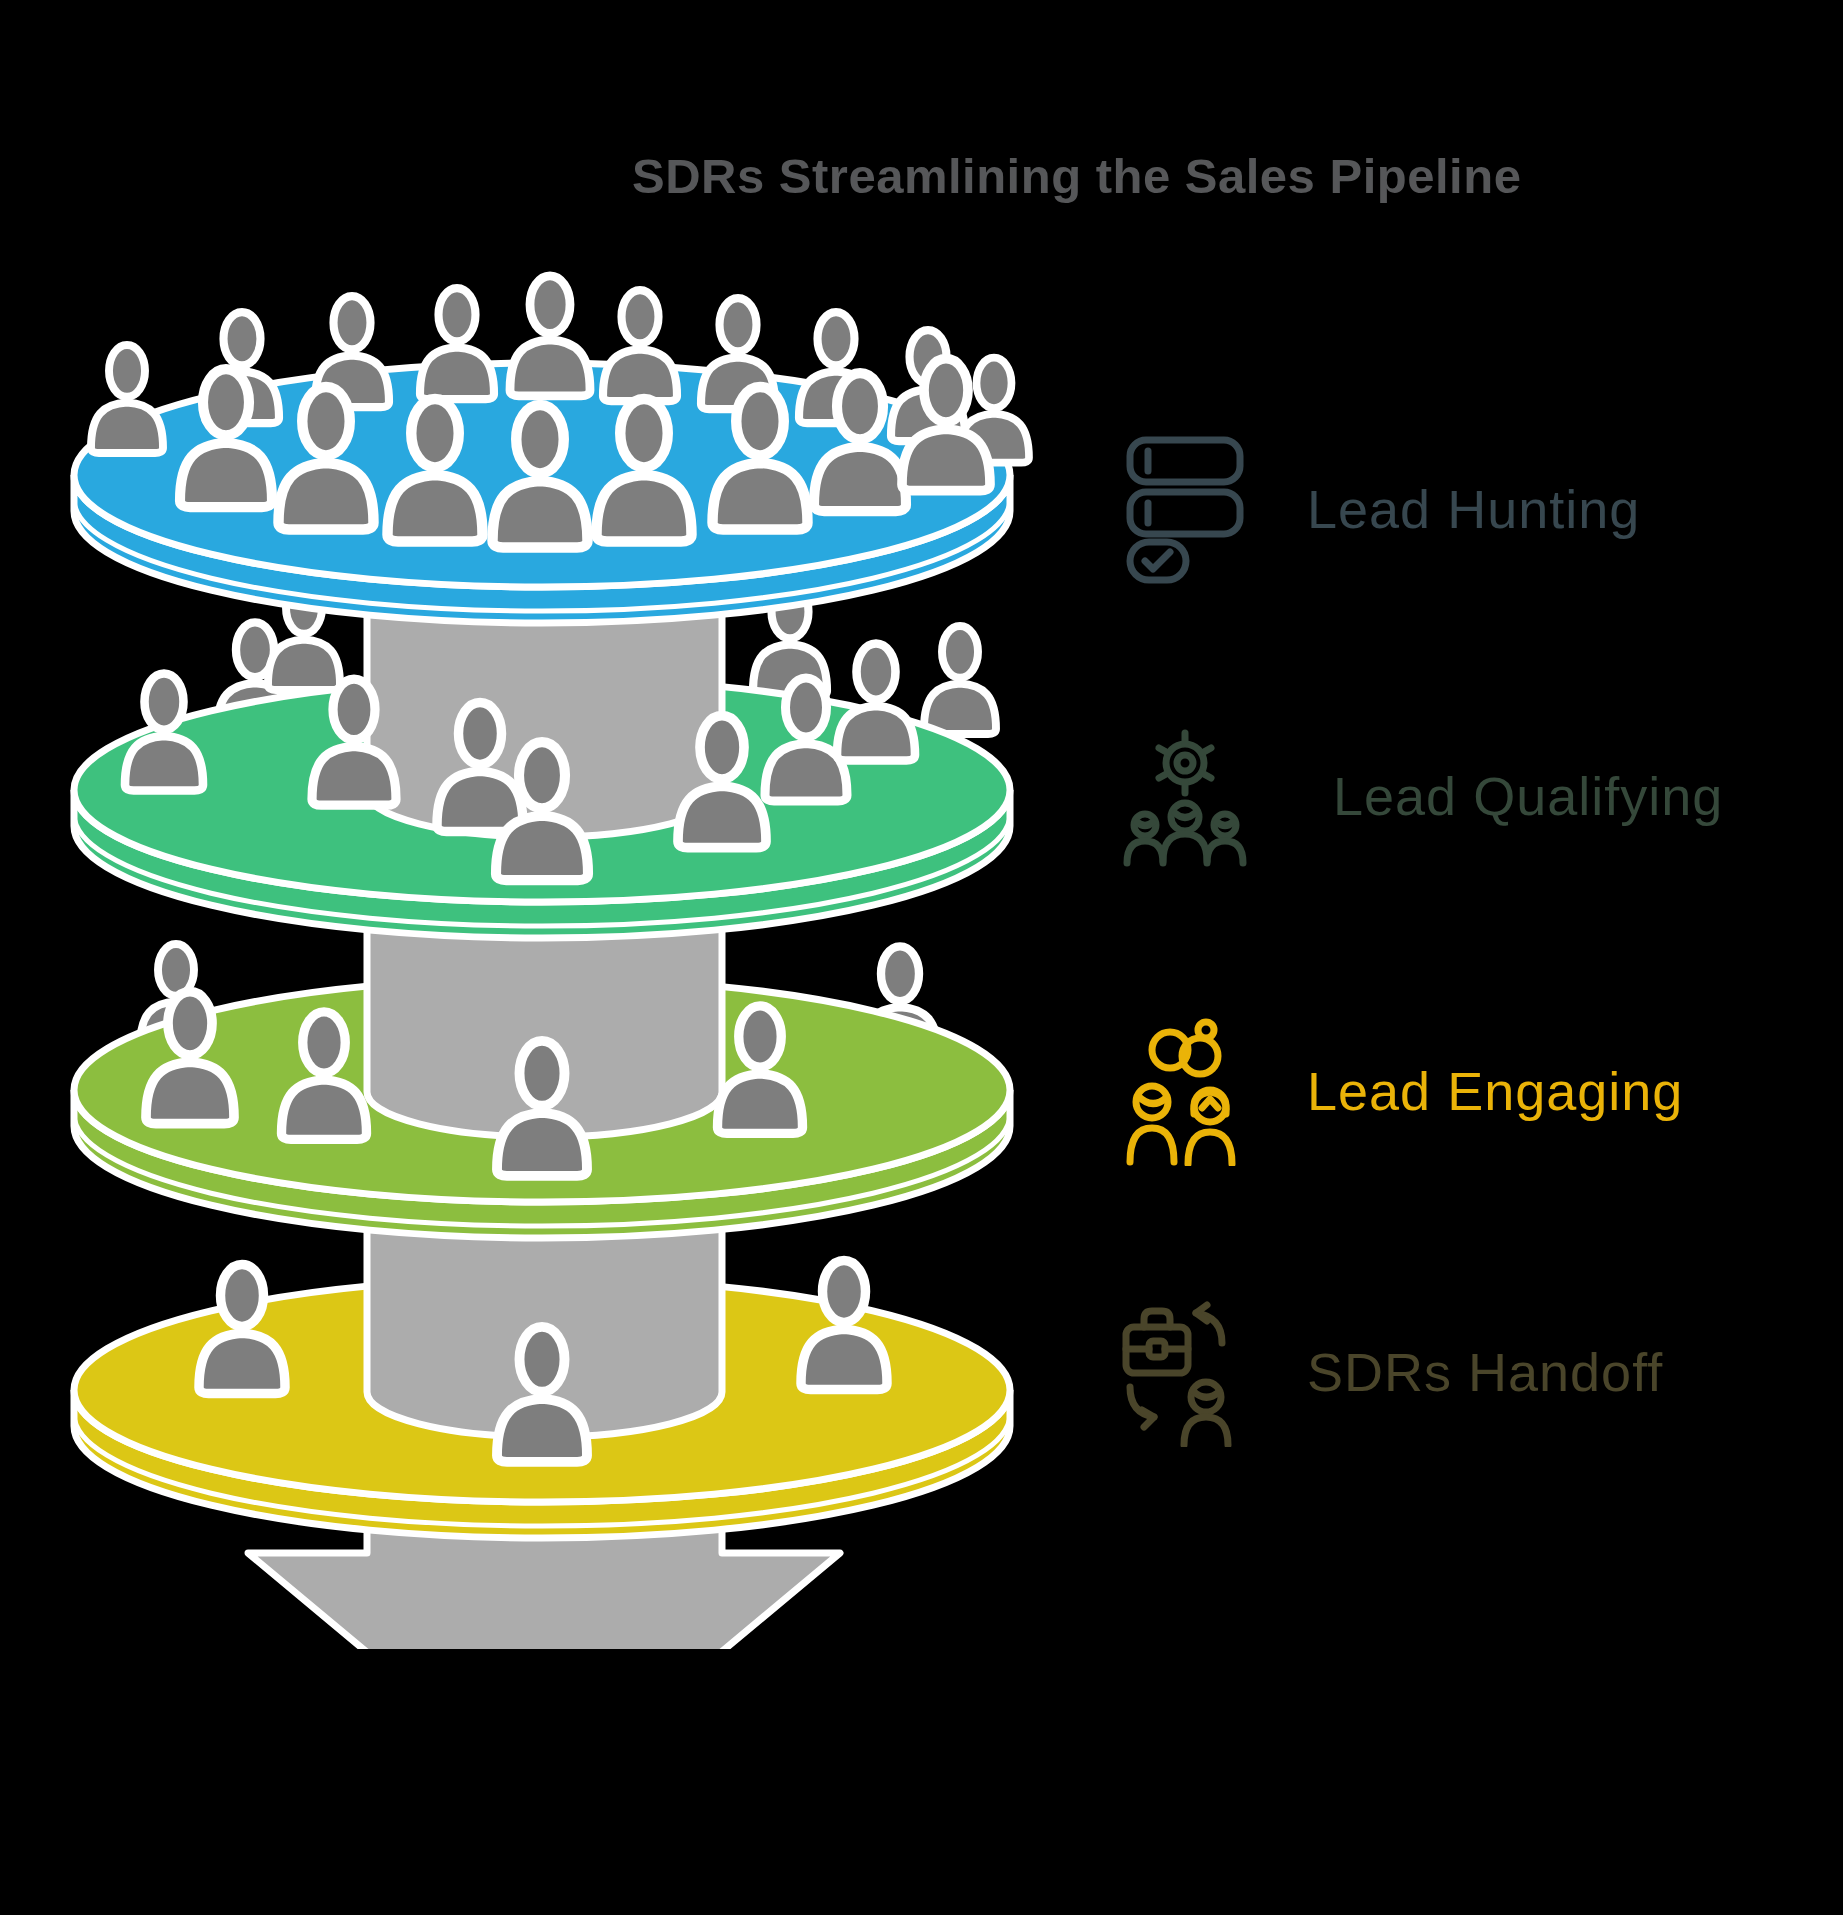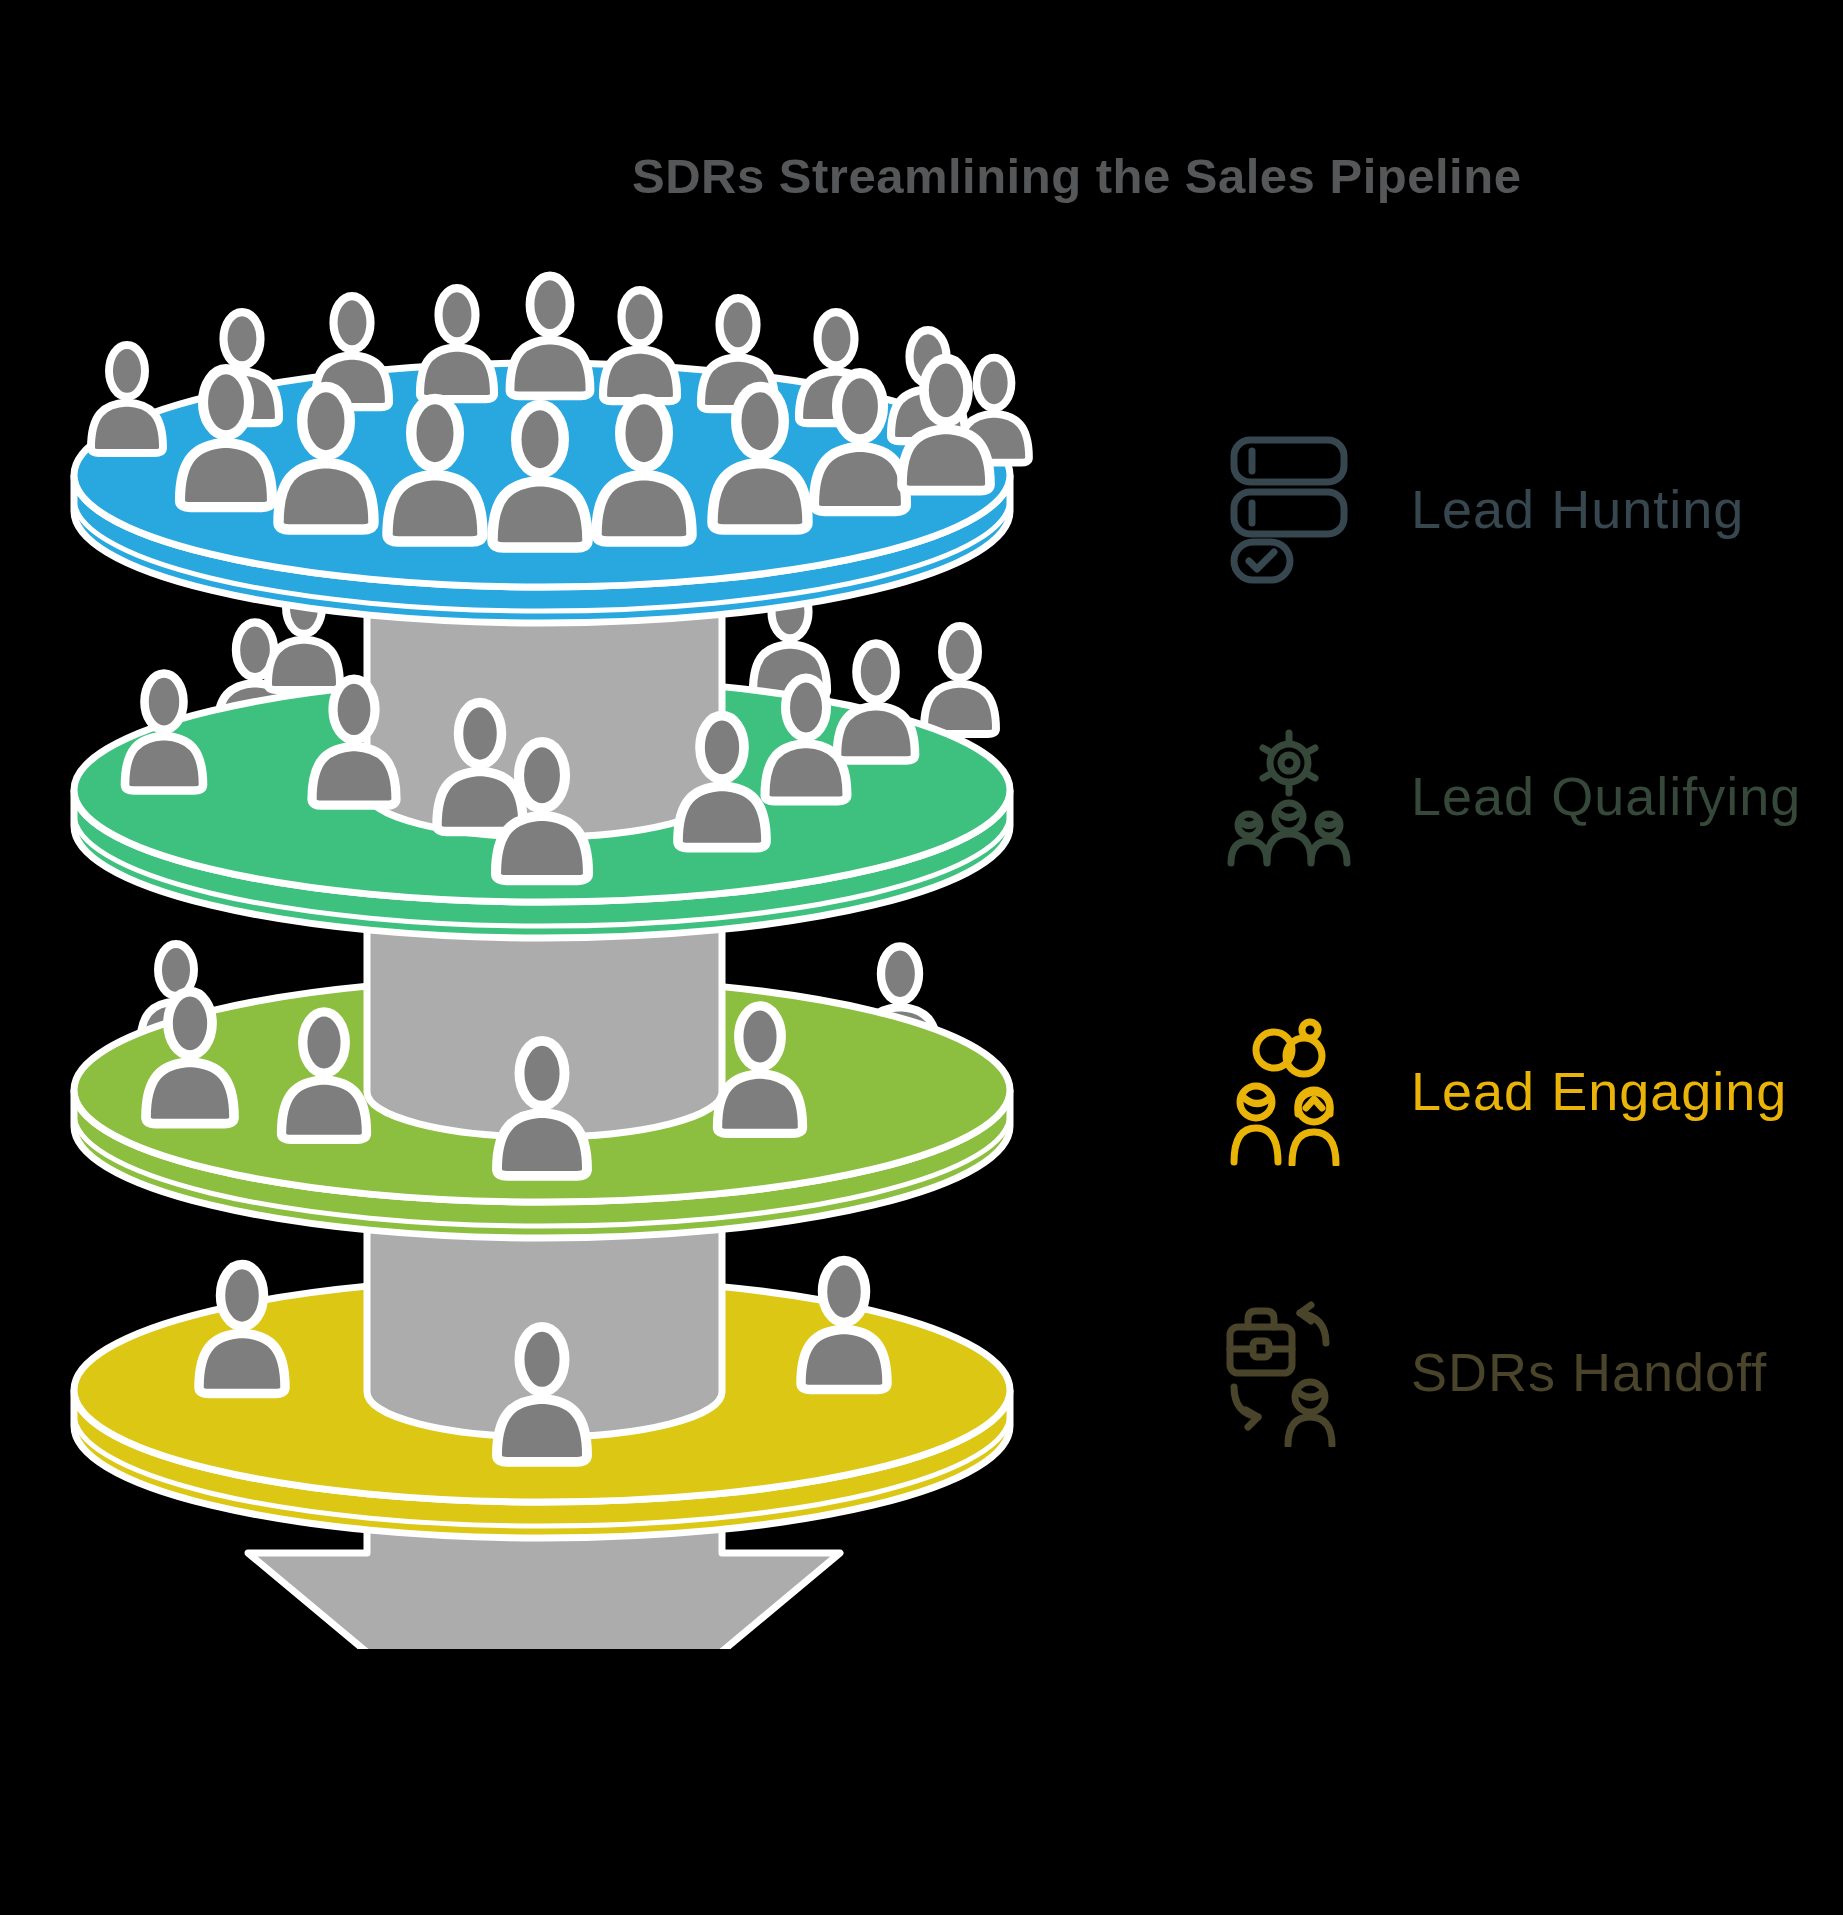--- a/index.html
+++ b/index.html
@@ -1,21 +1,21 @@
 <!DOCTYPE html>
 <html><head>
 <meta charset="utf-8">
 <style>
   html,body{margin:0;padding:0;background:#000;}
   #stage{position:relative;width:1843px;height:1649px;background:#000;overflow:hidden;
          font-family:"Liberation Sans", sans-serif;}
   #page-title{position:absolute;left:632px;top:148px;font-size:49px;font-weight:bold;
               color:#565759;letter-spacing:.5px;white-space:nowrap;}
   #funnel-svg{position:absolute;left:0;top:0;}
-  .legend-row{position:absolute;left:1222px;height:150px;display:flex;align-items:center;}
+  .legend-row{position:absolute;left:1118px;height:150px;display:flex;align-items:center;}
   .legend-row .licon{width:135px;height:150px;flex:0 0 auto;}
   .legend-row .llabel{margin-left:54px;font-size:54px;letter-spacing:1px;white-space:nowrap;}
   .licon *{stroke:currentColor;fill:none;stroke-width:7;stroke-linecap:round;stroke-linejoin:round;}
 </style>
 </head>
 <body>
 
 <div id="stage">
 
   <div id="page-title">SDRs Streamlining the Sales Pipeline</div>
@@ -204,21 +204,21 @@
       <rect x="12" y="6" width="110" height="42" rx="16"></rect>
       <line x1="30" y1="17" x2="30" y2="37"></line>
       <rect x="12" y="58" width="110" height="42" rx="16"></rect>
       <line x1="30" y1="69" x2="30" y2="89"></line>
       <rect x="12" y="108" width="56" height="38" rx="19"></rect>
       <path d="M27 127 l8 8 l17 -17"></path>
     </svg>
     <span class="llabel">Lead Hunting</span>
   </div>
 
-  <div class="legend-row" style="color: rgb(53, 72, 58); top: 721px;">
+  <div class="legend-row" style="color: rgb(53, 72, 58); top: 721px; gap: 26px;">
     <svg class="licon" viewBox="0 0 135 150">
       <circle cx="67" cy="42" r="19"></circle>
       <circle cx="67" cy="42" r="8"></circle>
       <line x1="67" y1="12" x2="67" y2="22"></line>
       <line x1="93" y1="27" x2="84" y2="32"></line>
       <line x1="93" y1="57" x2="84" y2="52"></line>
       <line x1="67" y1="72" x2="67" y2="62"></line>
       <line x1="41" y1="57" x2="50" y2="52"></line>
       <line x1="41" y1="27" x2="50" y2="32"></line>
       <circle cx="67" cy="96" r="14"></circle>

